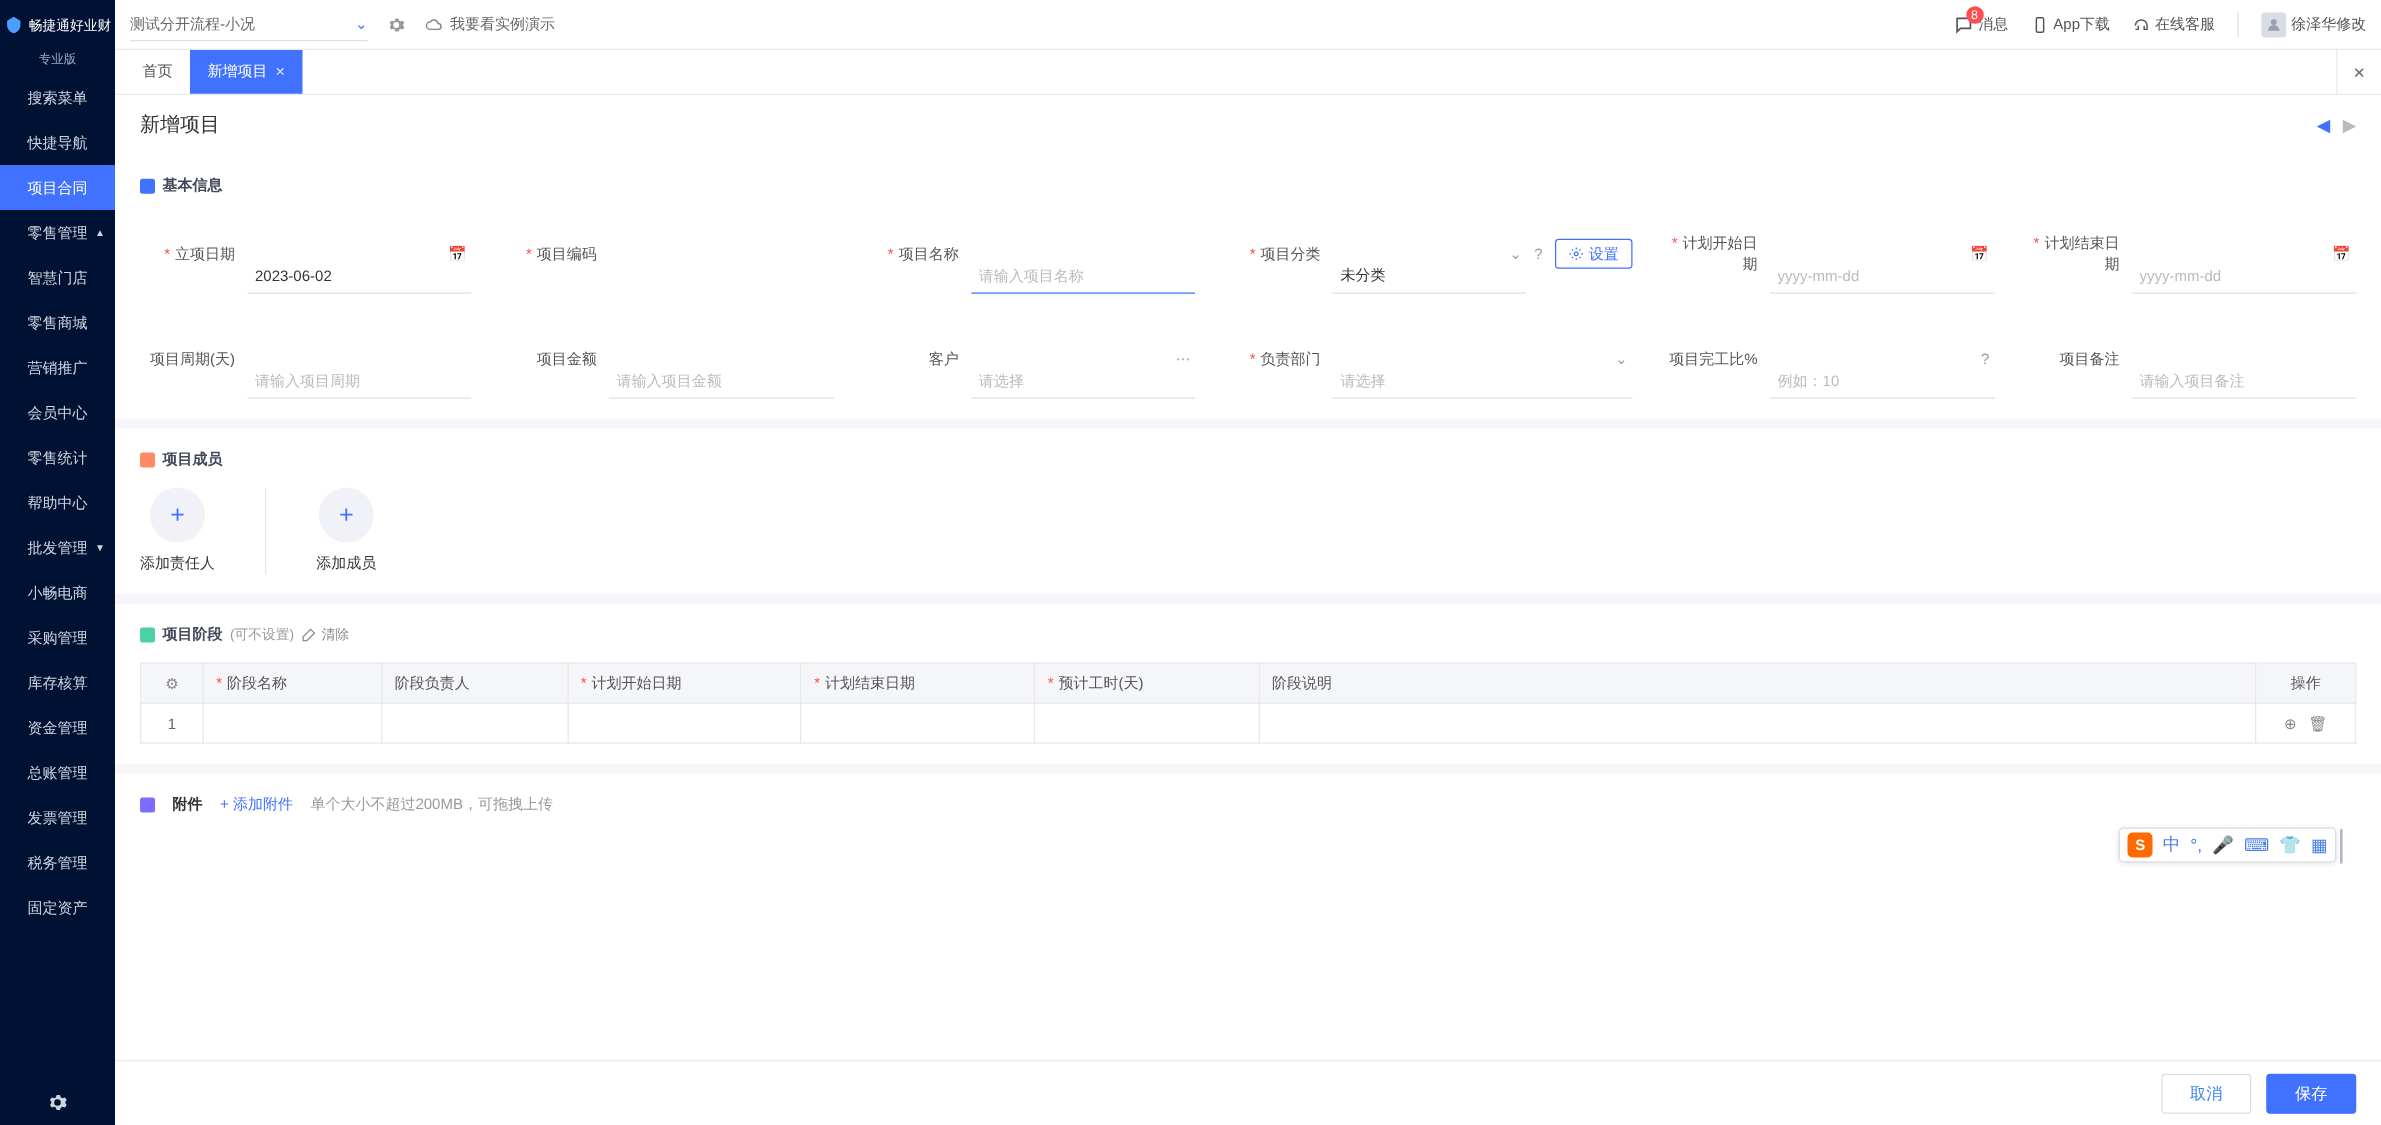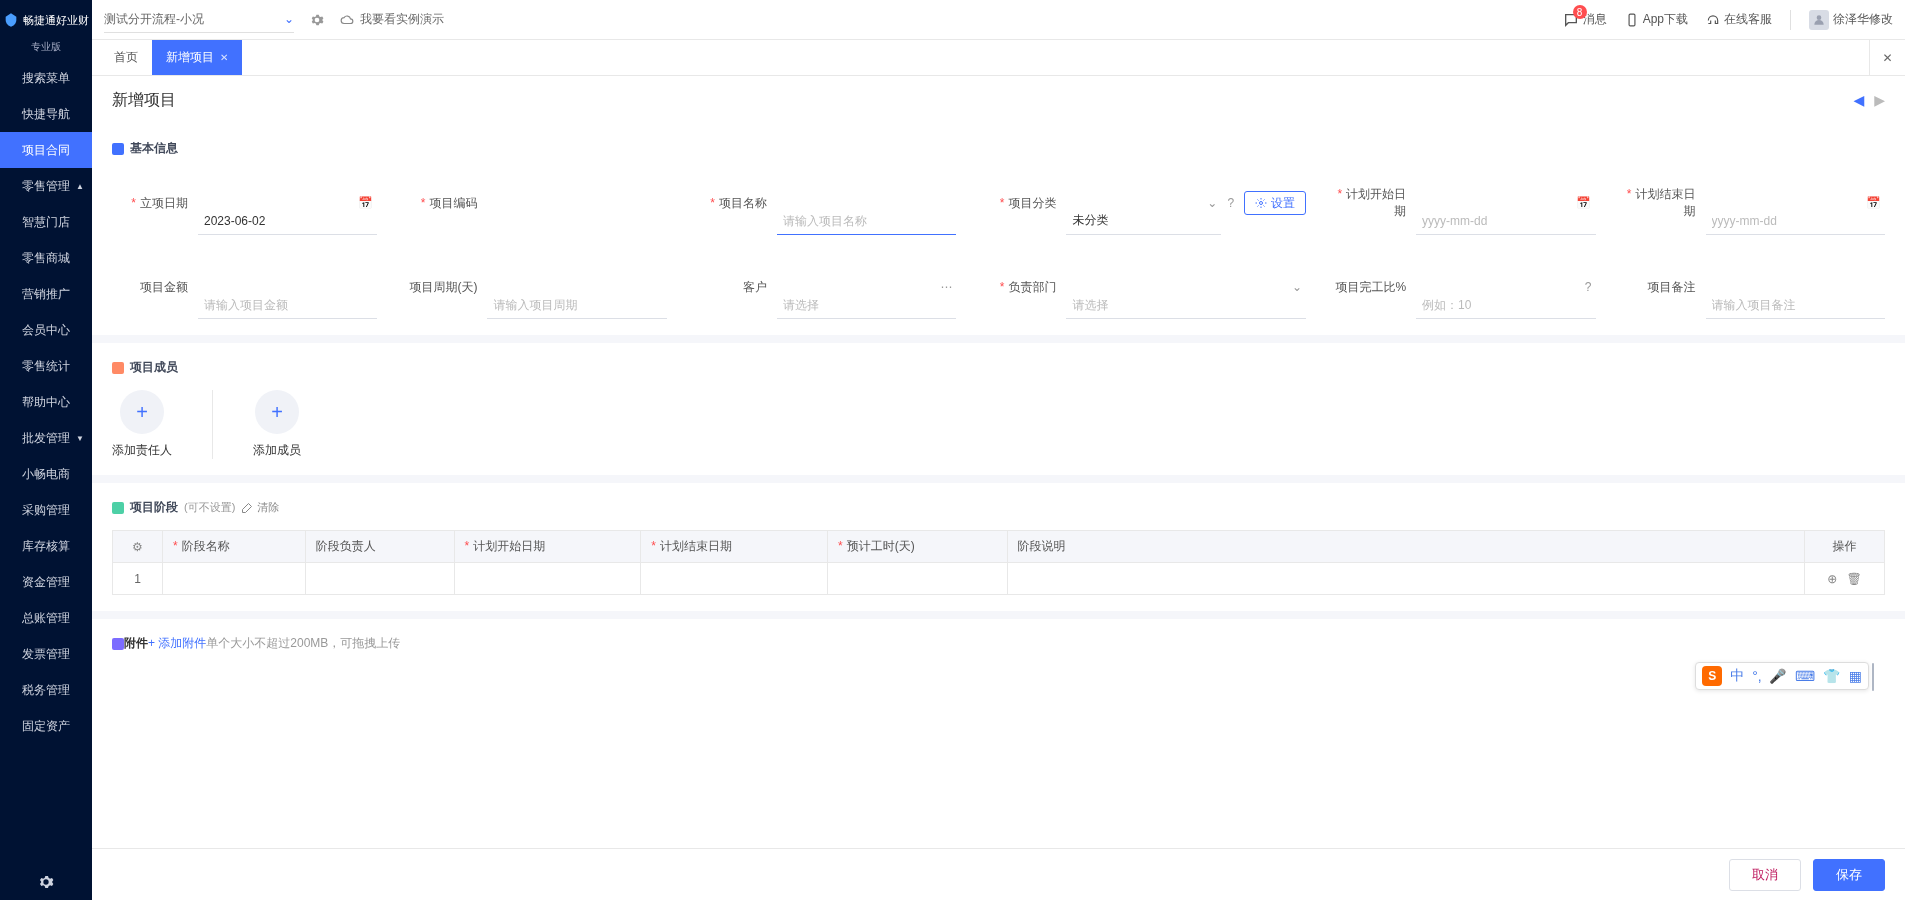--- a/index.html
+++ b/index.html
@@ -71,28 +71,28 @@
 
 .stage-table { width: 100%; border: 1px solid #e8e8e8; border-collapse: collapse; }
 .stage-table th, .stage-table td { border: 1px solid #e8e8e8; height: 32px; padding: 0 10px; font-size: 12px; text-align: left; }
 .stage-table th { background: #f5f6fa; color: #555; font-weight: normal; }
 .stage-table .op-col { width: 80px; text-align: center; }
 .stage-table .idx-col { width: 50px; text-align: center; }
 .stage-table .gear { color:#888; }
 .stage-table td.idx { text-align:center; color:#666; }
 
 
-.attach-line { display: flex; align-items: center; }
+.attach-line { display: flex; align-items: center; gap: 14px; }
 .add-attach { color: #4171ff; cursor: pointer; }
 .attach-hint { color: #999; }
 
 
 .footer { position: fixed; bottom: 0; left: 92px; right: 0; height: 52px; background: #fff; border-top: 1px solid #e8e8e8; display: flex; align-items: center; justify-content: flex-end; padding: 0 20px; gap: 12px; }
 .btn { height: 32px; padding: 0 22px; border-radius: 3px; cursor: pointer; font-size: 13px; display: inline-flex; align-items: center; }
-.btn-default { background: #fff; border: 1px solid #dcdfe6; color: #be185d; }
+.btn-default { background: #fff; border: 1px solid #dcdfe6; color: #3b82f6; }
 .btn-primary { background: #4171ff; border: 1px solid #4171ff; color: #fff; }
 
 
 .ime-bar { position: fixed; right: 36px; bottom: 210px; height: 28px; background: #fff; border: 1px solid #ddd; border-radius: 4px; display: flex; align-items: center; padding: 0 6px; gap: 8px; box-shadow: 0 1px 4px rgba(0,0,0,0.1); }
 .ime-logo { width: 20px; height: 20px; background: #ff6a00; border-radius: 4px; color:#fff; display:flex; align-items:center; justify-content:center; font-weight:bold; }
 .ime-ic { color: #4a7de8; font-size: 14px; cursor:pointer; }
 .vbar { width:2px; height:28px; background:#aeb6c4; border-radius:1px; position:absolute; right:-6px; top:0; }
 
 svg { display: block; }
 </style>
@@ -295,29 +295,29 @@
             </div>
           </div>
           <div class="fld">
             <span class="fld-label req">计划结束日期</span>
             <div class="fld-wrap">
               <input class="fld-input" placeholder="yyyy-mm-dd" style="">
               <span class="fld-suffix blue">📅</span>
             </div>
           </div>
           <div class="fld">
+            <span class="fld-label">项目周期(天)</span>
+            <div class="fld-wrap">
+                <input class="fld-input" placeholder="请输入项目周期" style="">
+              </div>
+          </div>
+          <div class="fld">
             <span class="fld-label">项目金额</span>
             <div class="fld-wrap">
                 <input class="fld-input" placeholder="请输入项目金额" style="">
-              </div>
-          </div>
-          <div class="fld">
-            <span class="fld-label">项目周期(天)</span>
-            <div class="fld-wrap">
-                <input class="fld-input" placeholder="请输入项目周期" style="">
               </div>
           </div>
 
           <div class="fld">
             <span class="fld-label">客户</span>
             <div class="fld-wrap">
               <input class="fld-input" placeholder="请选择" style="">
               <span class="fld-suffix">⋯</span>
             </div>
           </div>

